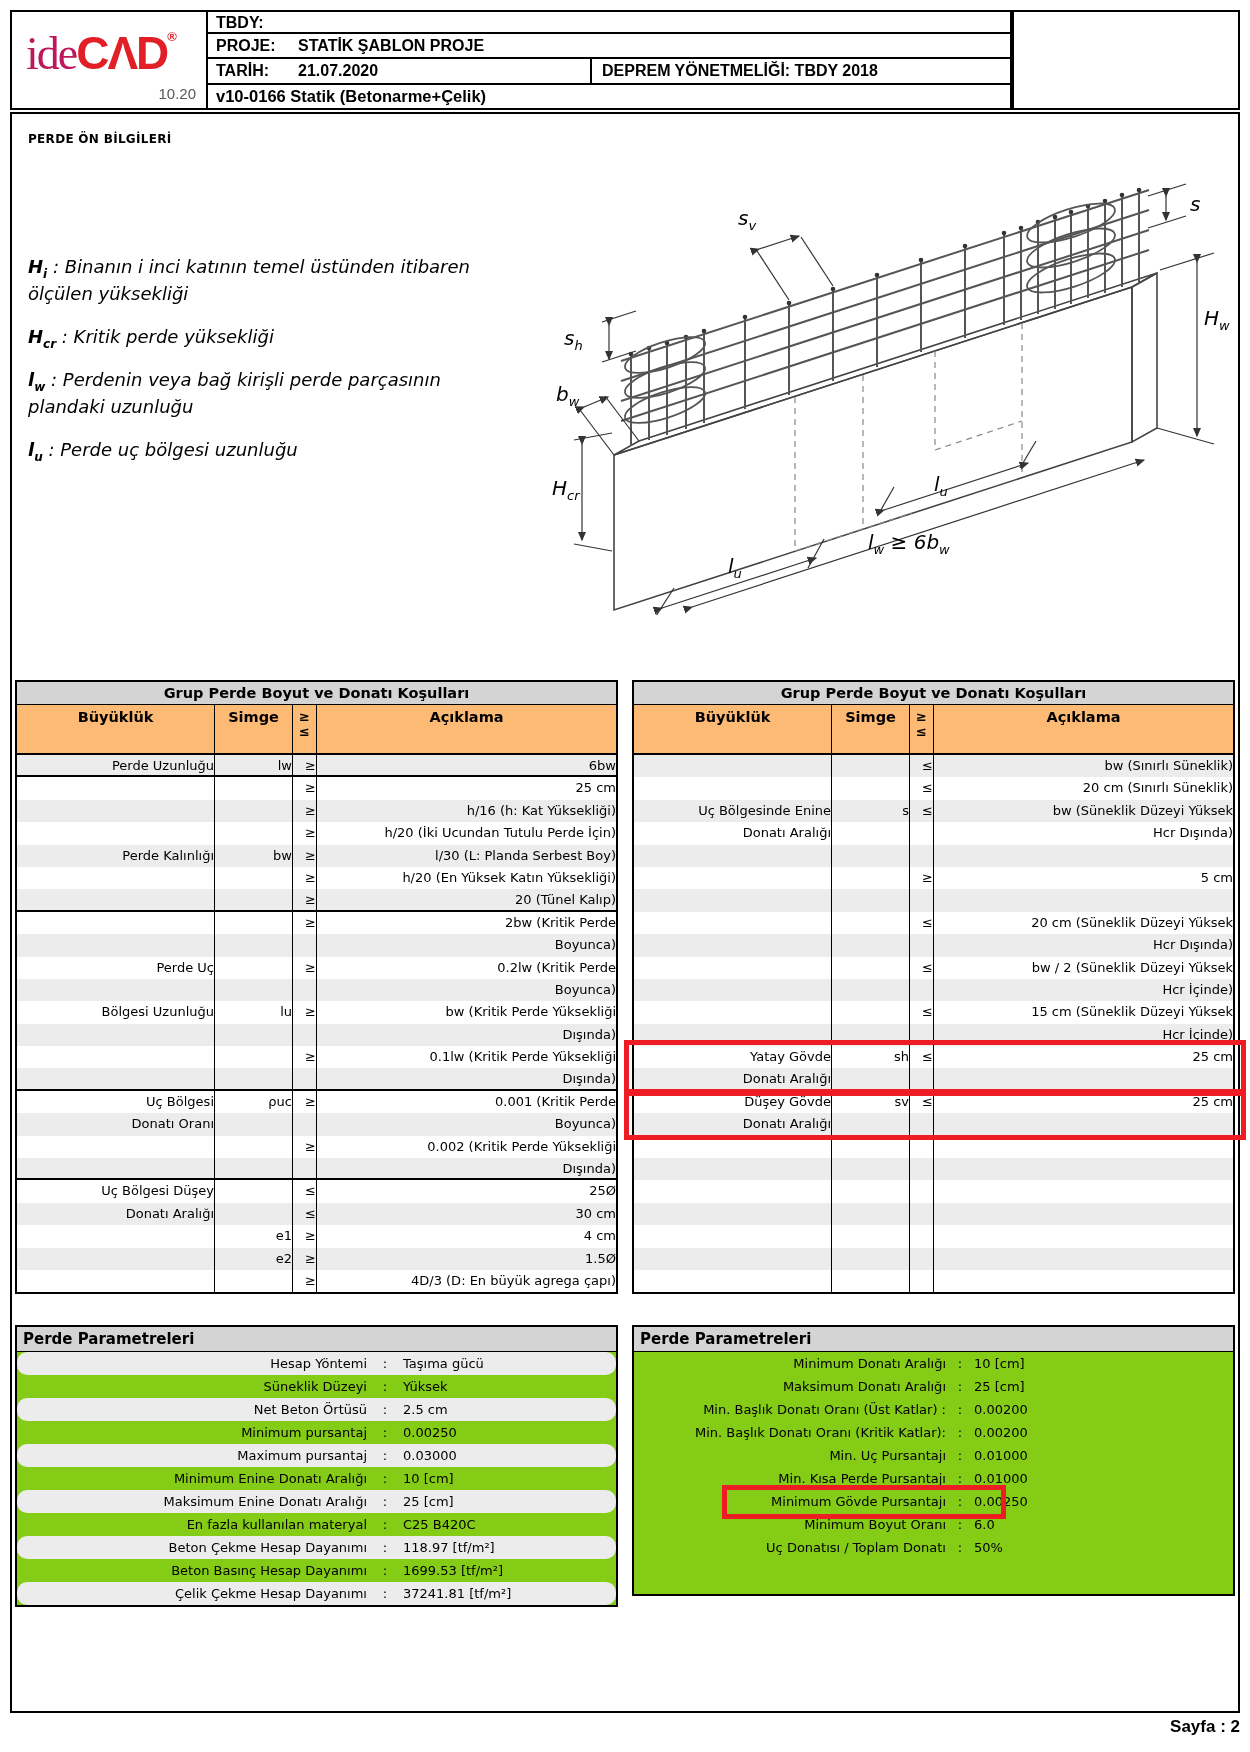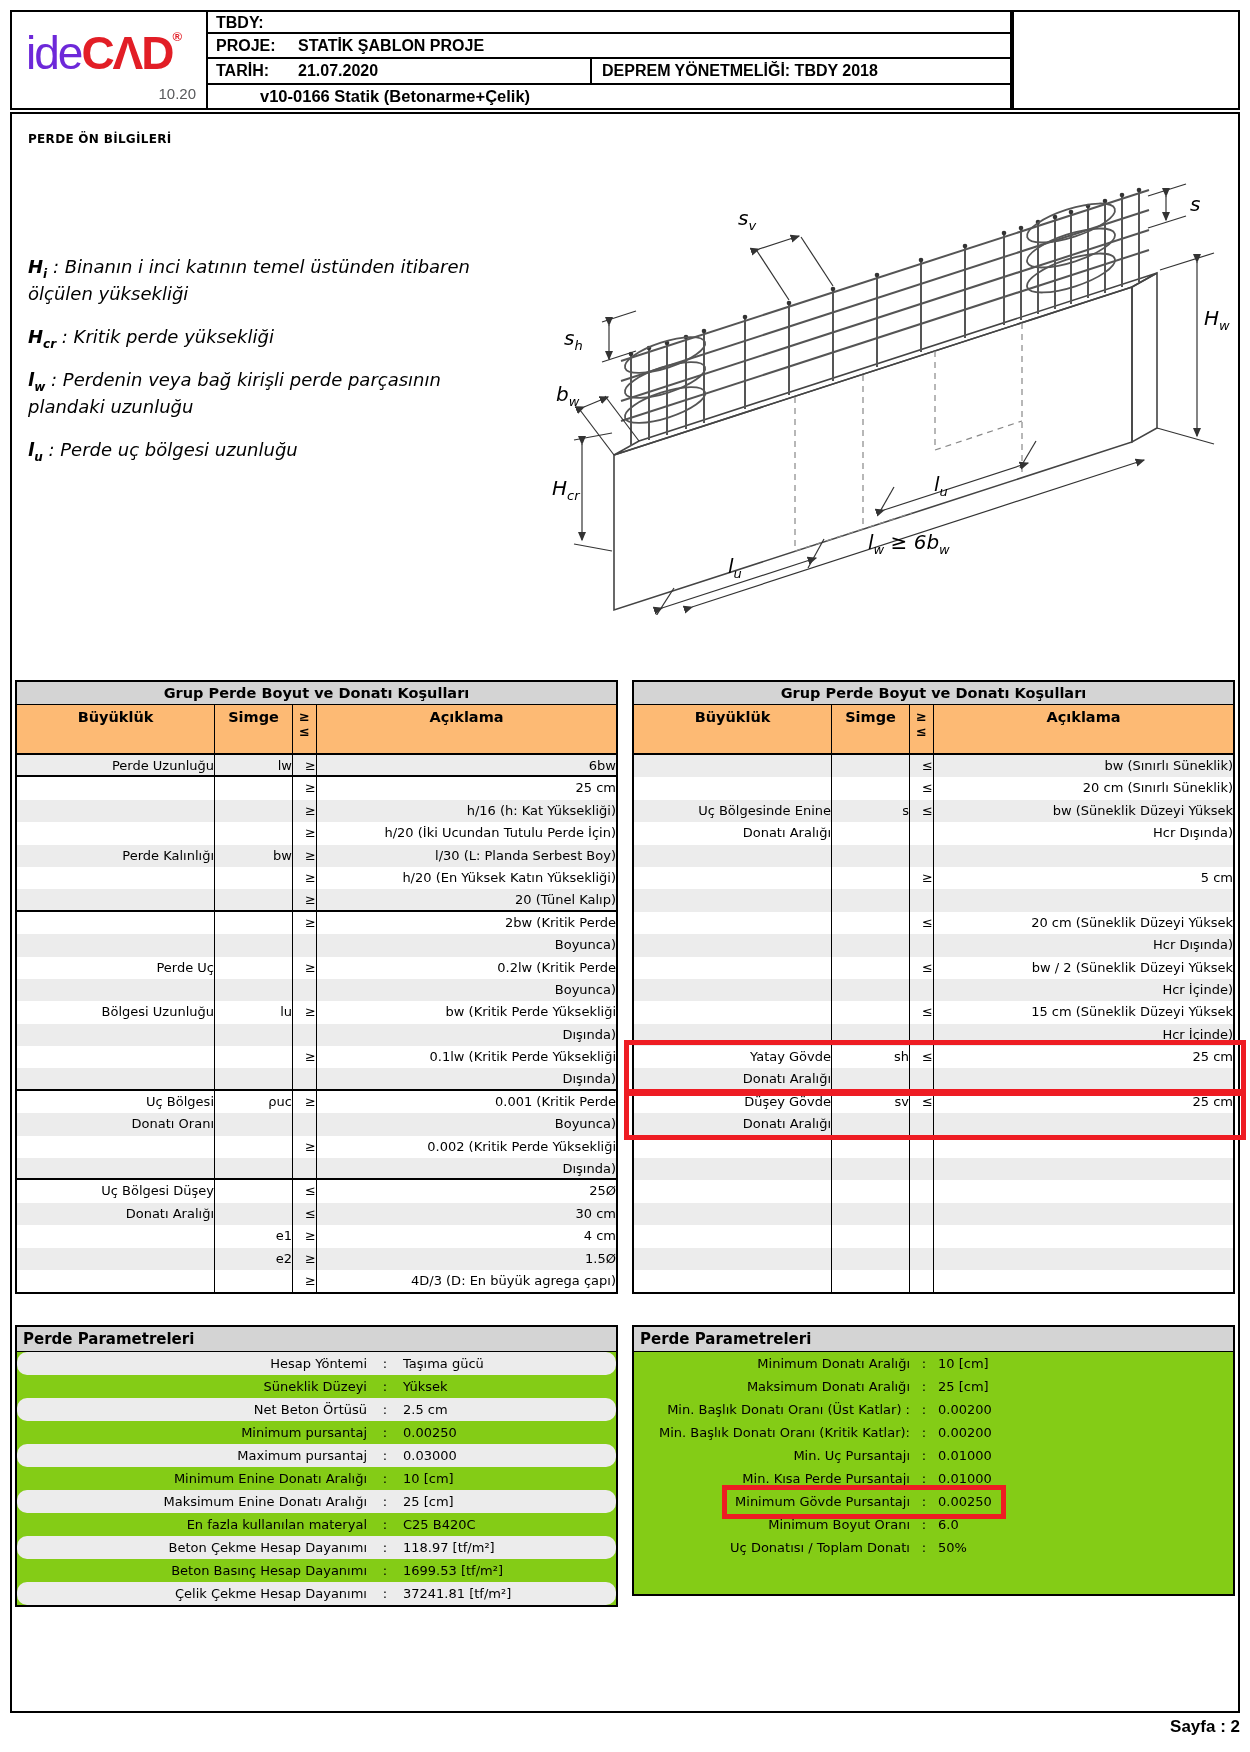--- a/index.html
+++ b/index.html
@@ -3,27 +3,27 @@
 <meta charset="utf-8">
 <style>
   html,body{margin:0;padding:0;}
   body{width:1250px;height:1752px;position:relative;background:#fff;
        font-family:"DejaVu Sans",sans-serif;color:#000;overflow:hidden;}
 
   
   #hdr{position:absolute;left:10px;top:10px;width:1002px;height:100px;border:2px solid #000;box-sizing:border-box;background:#fff;}
   #logo-cell{position:absolute;left:0;top:0;width:196px;height:96px;border-right:2px solid #000;box-sizing:border-box;}
   #logo{position:absolute;left:14px;top:14px;font-family:"Liberation Sans",sans-serif;font-size:46px;letter-spacing:-2px;}
-  #logo .ide{color:#6d28d9;font-weight:normal;}
+  #logo .ide{color:#be185d;font-weight:normal;font-family:Liberation Serif, serif;}
   #logo .cad{color:#e21e26;font-weight:bold;}
   #logo .reg{font-size:13px;vertical-align:28px;color:#e21e26;font-weight:bold;letter-spacing:0;}
   #logo-ver{position:absolute;right:10px;bottom:6px;font-size:15px;color:#58595b;font-family:"Liberation Sans",sans-serif;}
   #hrows{margin-left:196px;height:96px;font-family:"Liberation Sans",sans-serif;font-weight:bold;}
   .hrow{position:relative;box-sizing:border-box;border-bottom:2px solid #000;}
-  .hrow:last-child{border-bottom:none;margin-left:44px;}
+  .hrow:last-child{border-bottom:none;}
   #hrow1{height:22px;line-height:22px;}
   #hrow2{height:25px;line-height:23px;}
   #hrow3{height:26px;line-height:24px;}
   #hrow4{height:23px;line-height:23px;}
   .hlabel{position:absolute;left:8px;font-size:16px;}
   .hvalue{position:absolute;left:90px;font-size:16px;}
   #dep-cell{position:absolute;left:382px;top:0;bottom:0;border-left:2px solid #000;padding-left:10px;font-size:16px;}
   #vline{position:absolute;left:8px;font-size:16.5px;}
   #hdr-right{position:absolute;left:1012px;top:10px;width:228px;height:100px;border:2px solid #000;box-sizing:border-box;background:#fff;}
 
@@ -64,21 +64,21 @@
   
   .params{position:absolute;top:1325px;width:603px;border:2px solid #000;box-sizing:border-box;background:#84cc16;}
   #params-left{left:15px;height:282px;}
   #params-right{left:632px;height:271px;}
   .p-title{height:24px;line-height:24px;background:#d4d4d4;border-bottom:1px solid #000;
            font-weight:bold;font-size:15px;padding-left:6px;}
   .prow{display:flex;height:23px;line-height:23px;font-size:13px;border-radius:10px;}
   #params-left .prow:nth-child(odd){background:#ececec;}
   .plabel{text-align:right;white-space:nowrap;}
   #params-left .plabel{width:350px;}
-  #params-right .plabel{width:276px;}
+  #params-right .plabel{width:276px;padding-left:36px;}
   .pcolon{text-align:center;}
   #params-left .pcolon{width:36px;}
   #params-right .pcolon{width:28px;}
   .pvalue{flex:1;text-align:left;white-space:nowrap;}
 
   
   .redbox{position:absolute;border:5px solid #ee1c23;box-sizing:border-box;z-index:6;pointer-events:none;}
   #red1{left:624px;top:1040px;width:622px;height:56px;}
   #red2{left:624px;top:1089px;width:622px;height:51px;}
   #red3{left:722px;top:1485px;width:284px;height:34px;}

